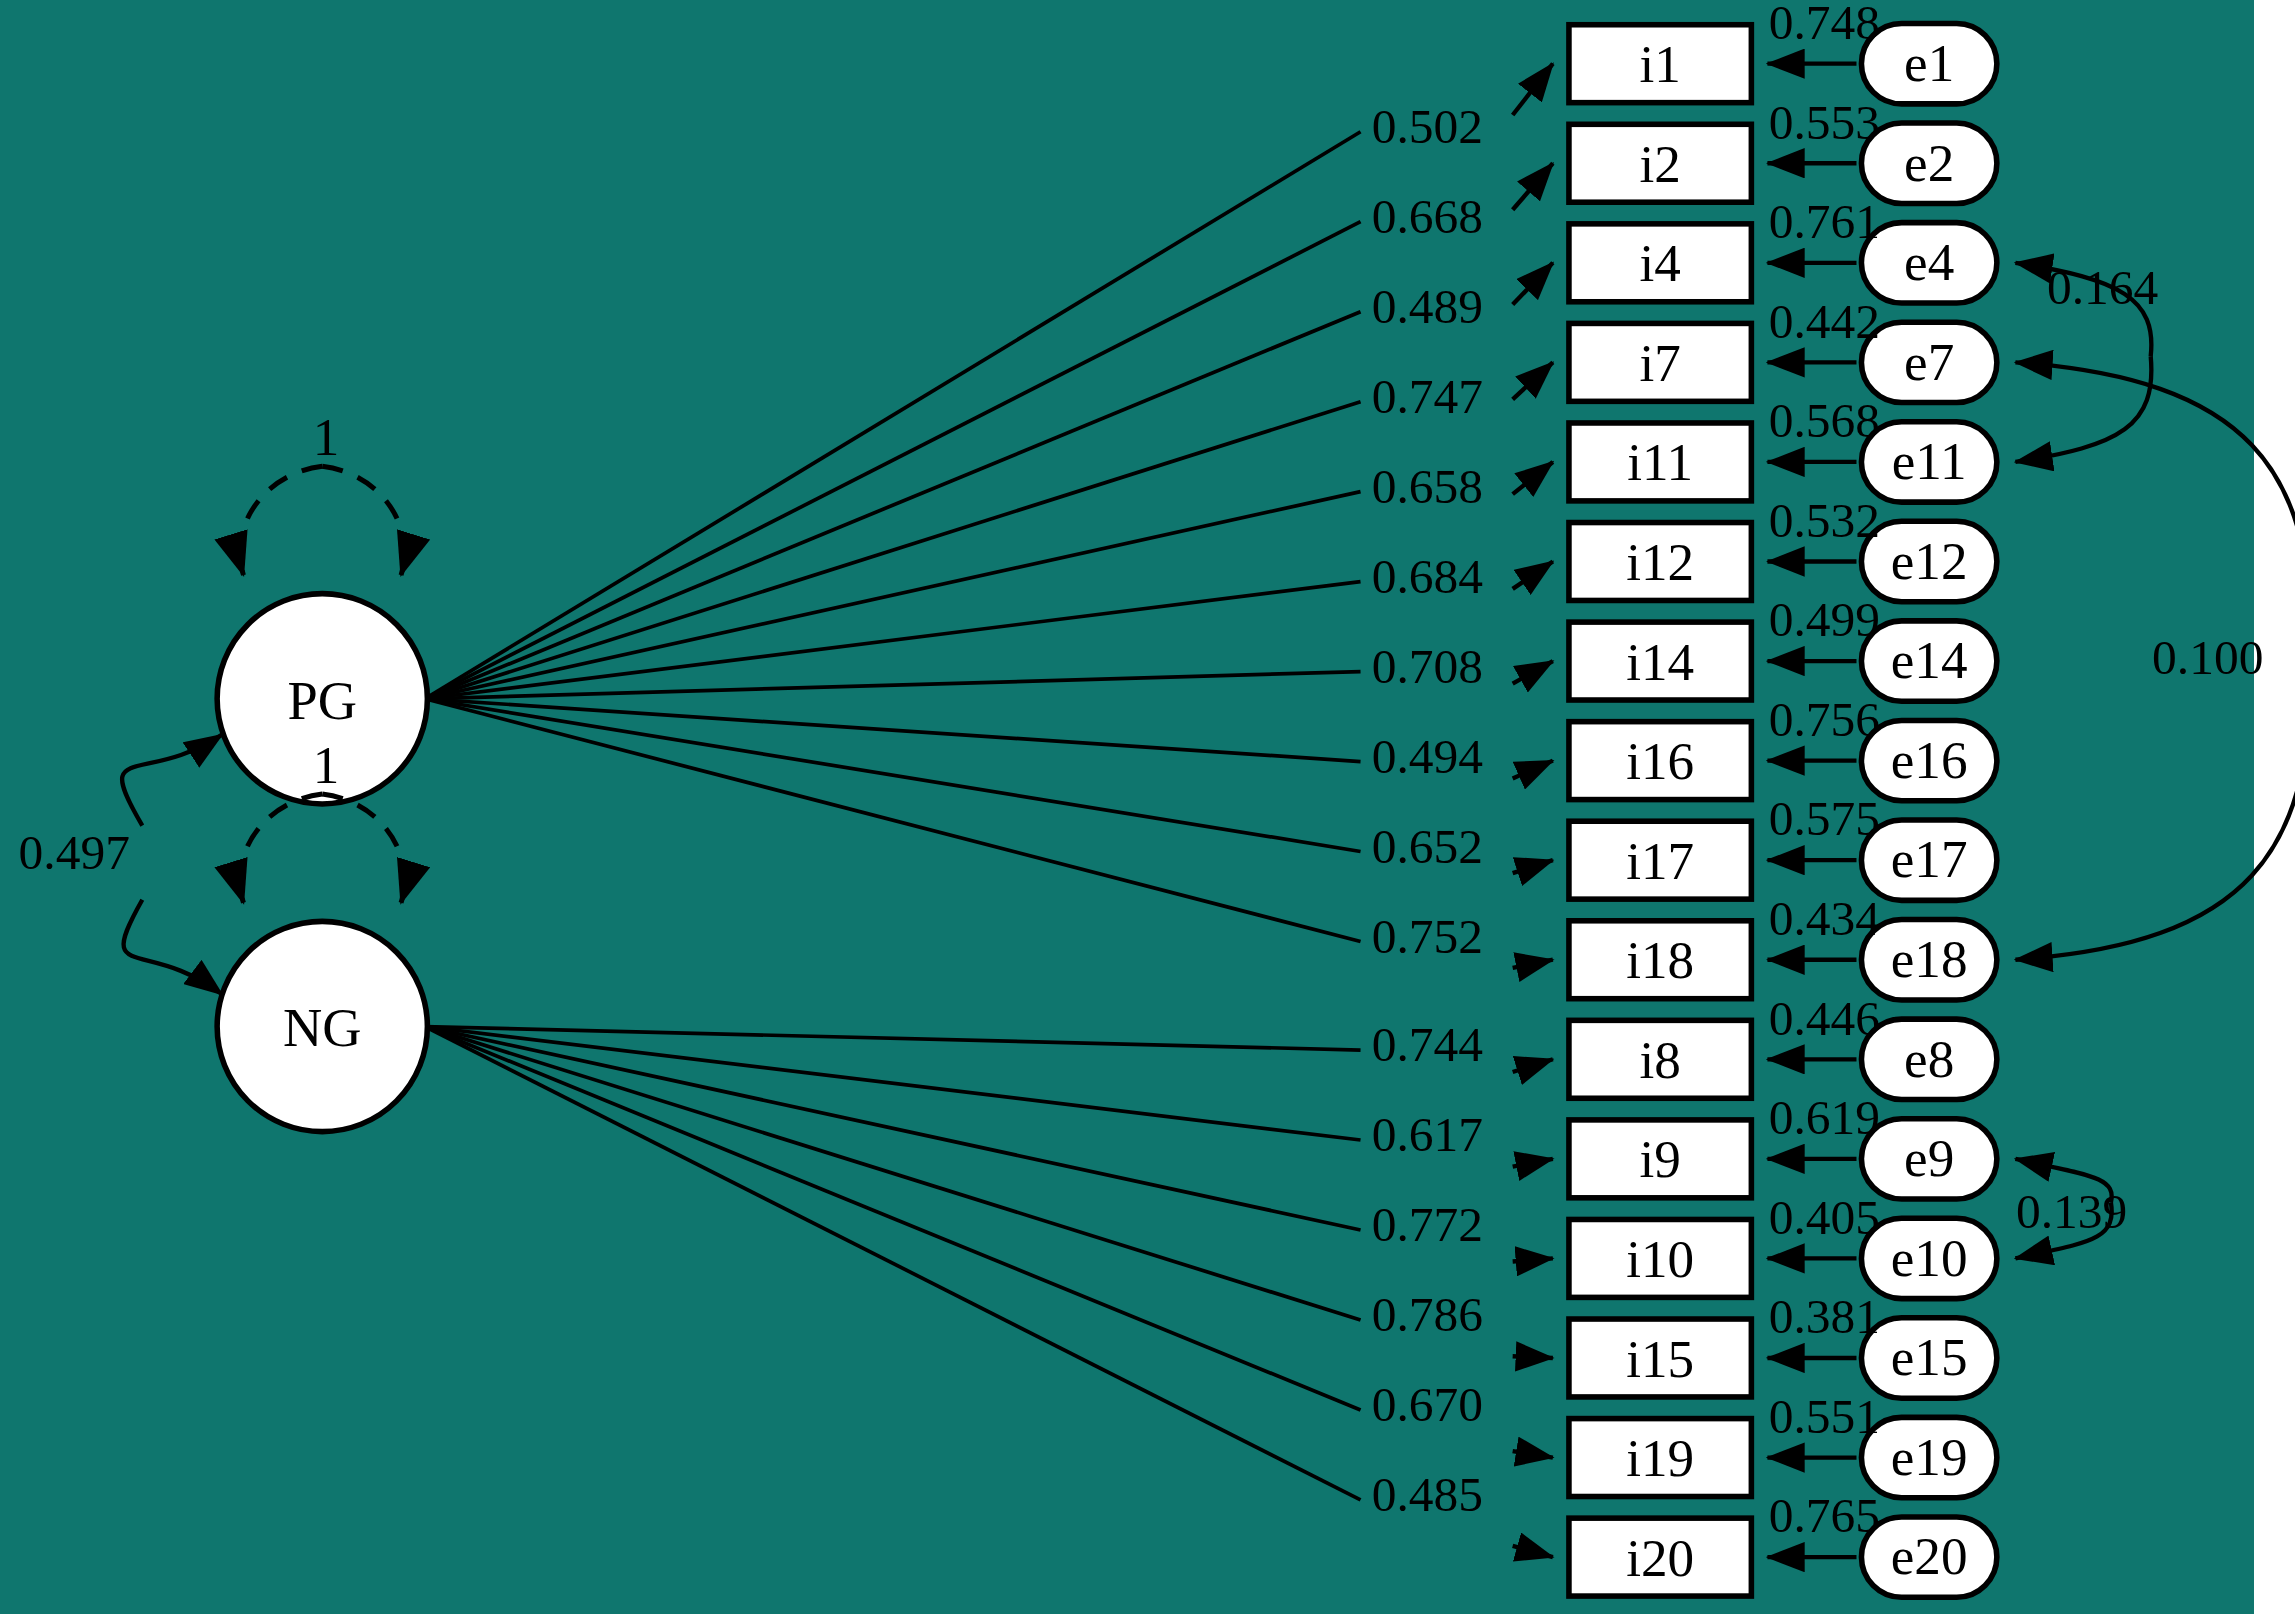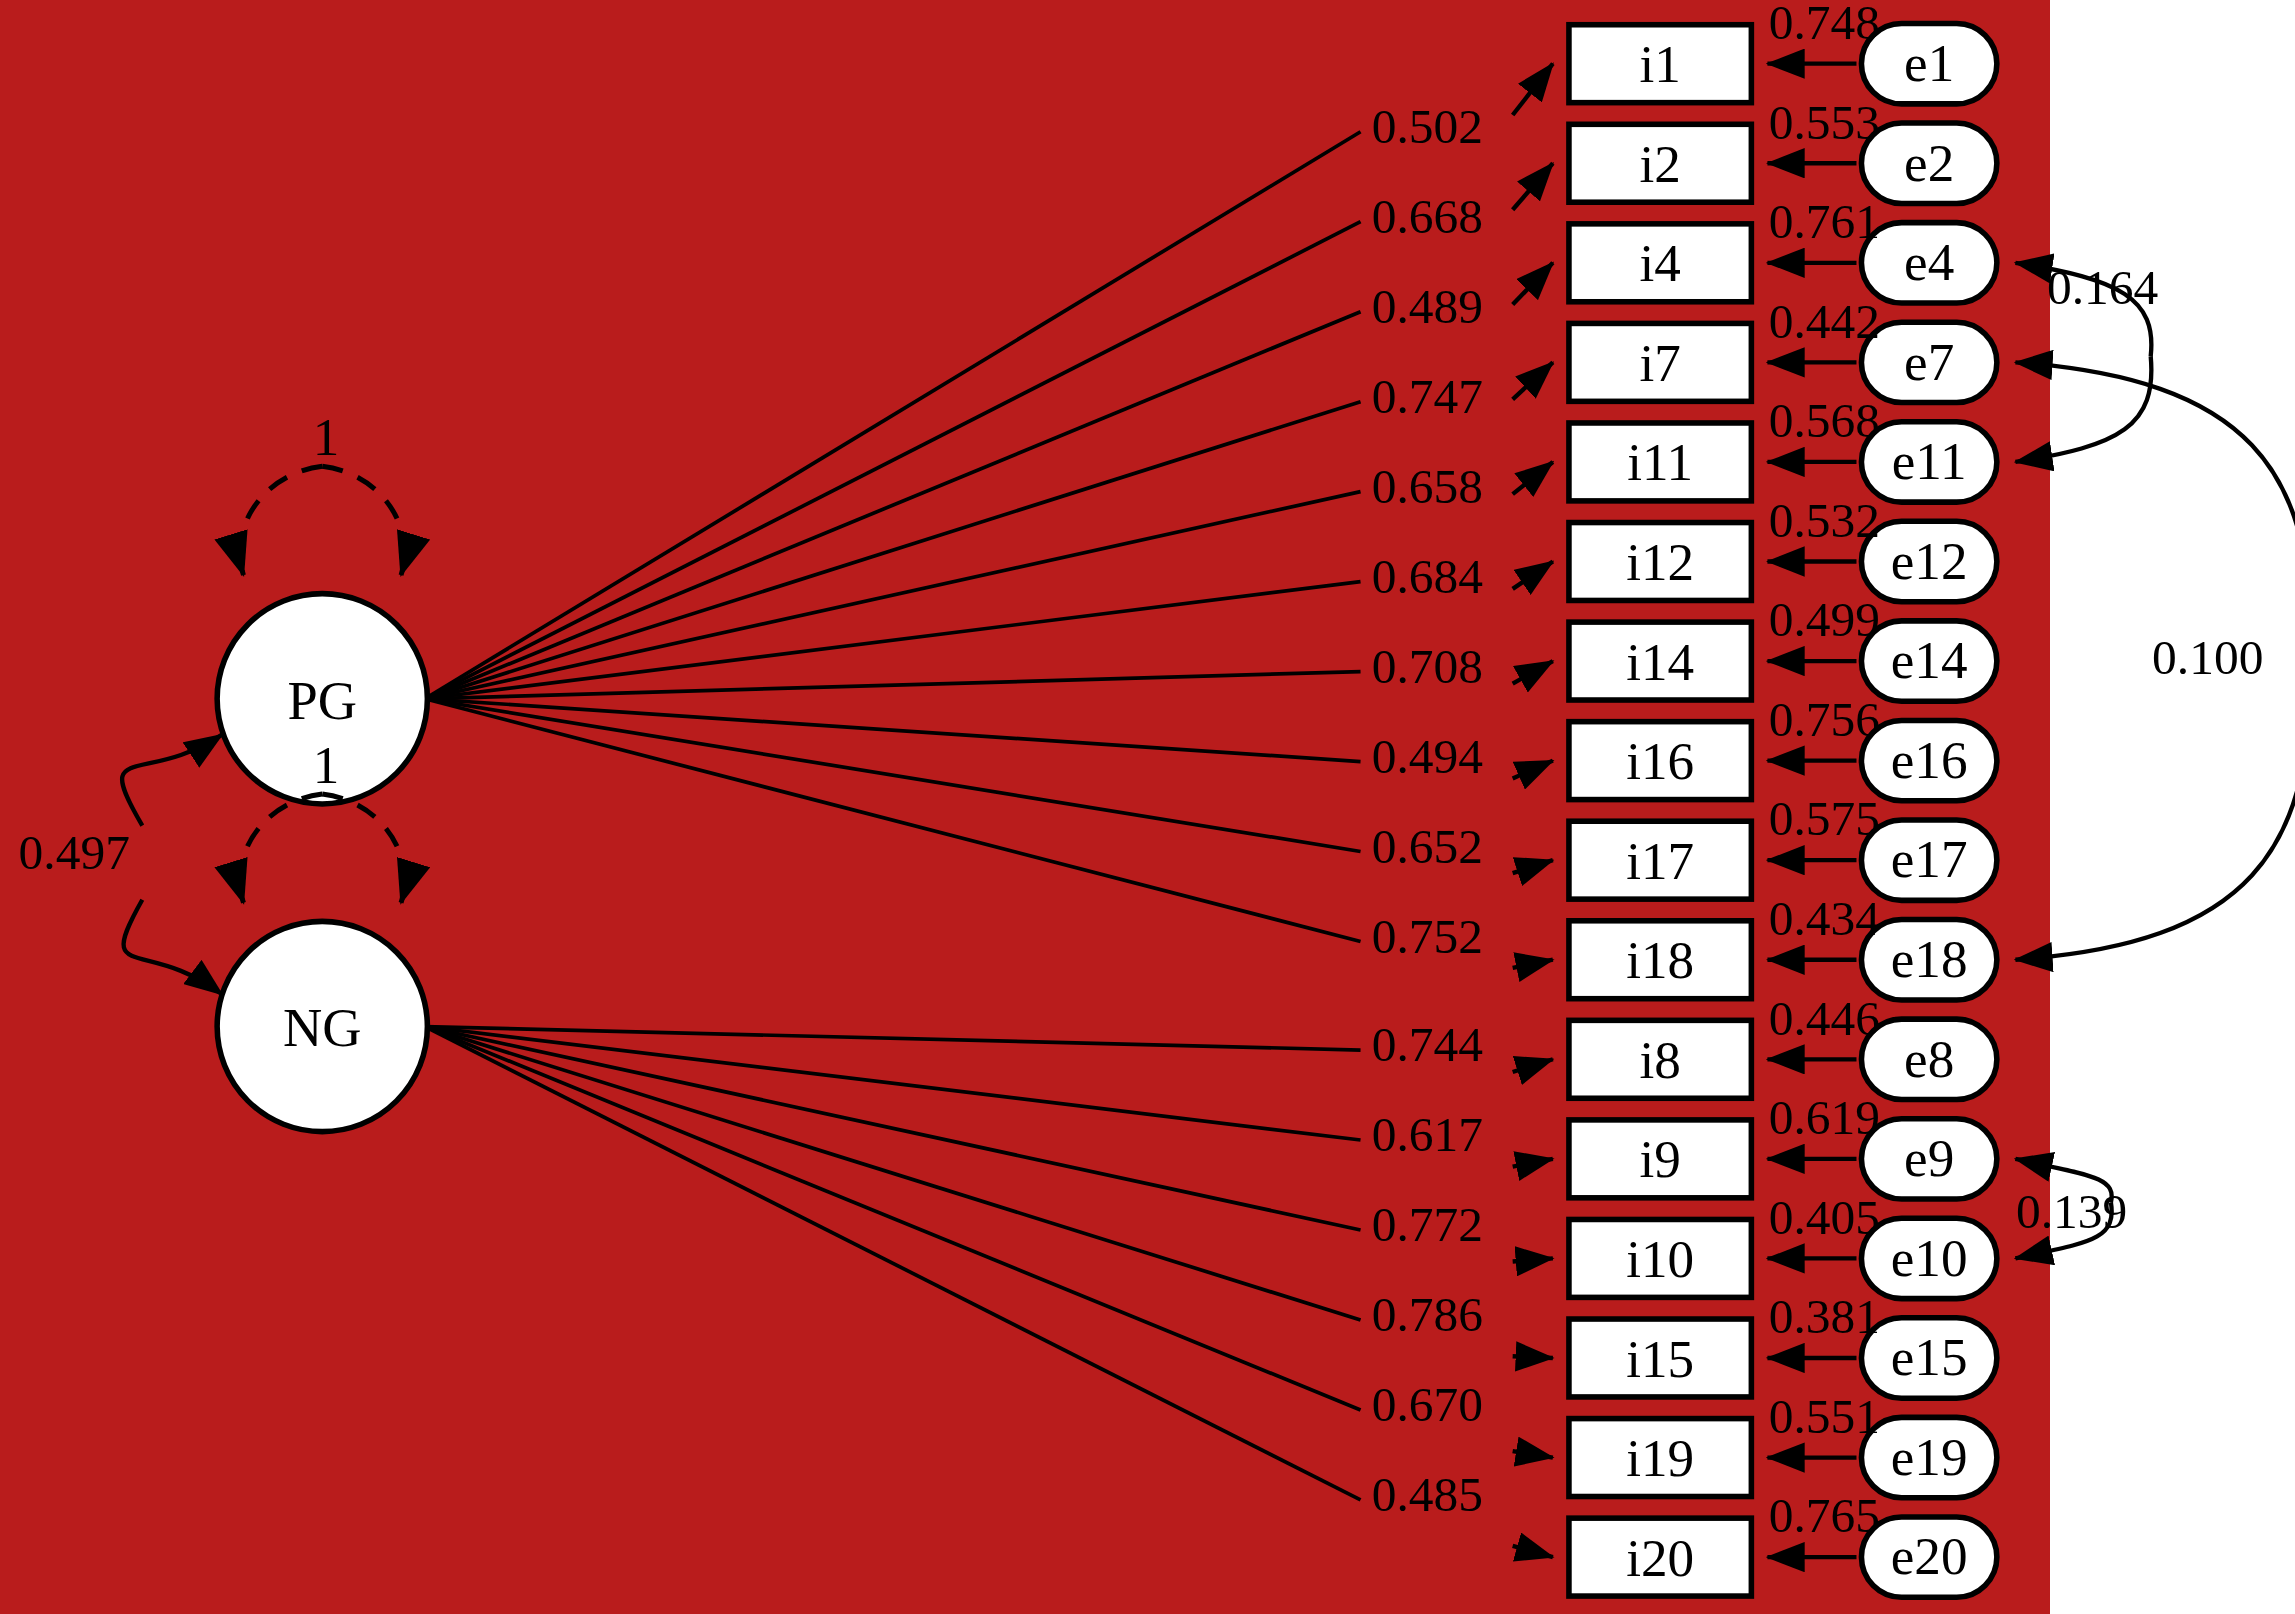--- a/index.html
+++ b/index.html
@@ -1,19 +1,19 @@
 <!DOCTYPE html>
 <html style="font-size:10px"><head>
 <meta charset="utf-8">
 <title>SEM Path Diagram</title>
 <style>
   html,body{margin:0;padding:0;background:#ffffff;}
   body{width:2295px;height:1614px;overflow:hidden;
        font-family:"Liberation Serif","DejaVu Serif",serif;}
-  #canvas{position:relative;width:2050px;height:1614px;background:#b91c1c;}
+  #canvas{position:relative;width:2254px;height:1614px;background:#0f766e;}
   svg#diagram{position:absolute;inset:0;width:2295px;height:1614px;display:block;}
   .stroke{fill:none;stroke:#000000;stroke-width:7;}
   .stroke-thin{fill:none;stroke:#000000;stroke-width:6;}
   .node-shape{fill:#ffffff;stroke:#000000;stroke-width:9;}
   .dashed{fill:none;stroke:#000000;stroke-width:8;stroke-dasharray:34 26;stroke-linecap:butt;}
   text{fill:#000000;font-family:"Liberation Serif","DejaVu Serif",serif;}
   .t-node{font-size:86px;}
   .t-latent{font-size:88px;}
   .t-val{font-size:80px;}
   .t-one{font-size:86px;}

